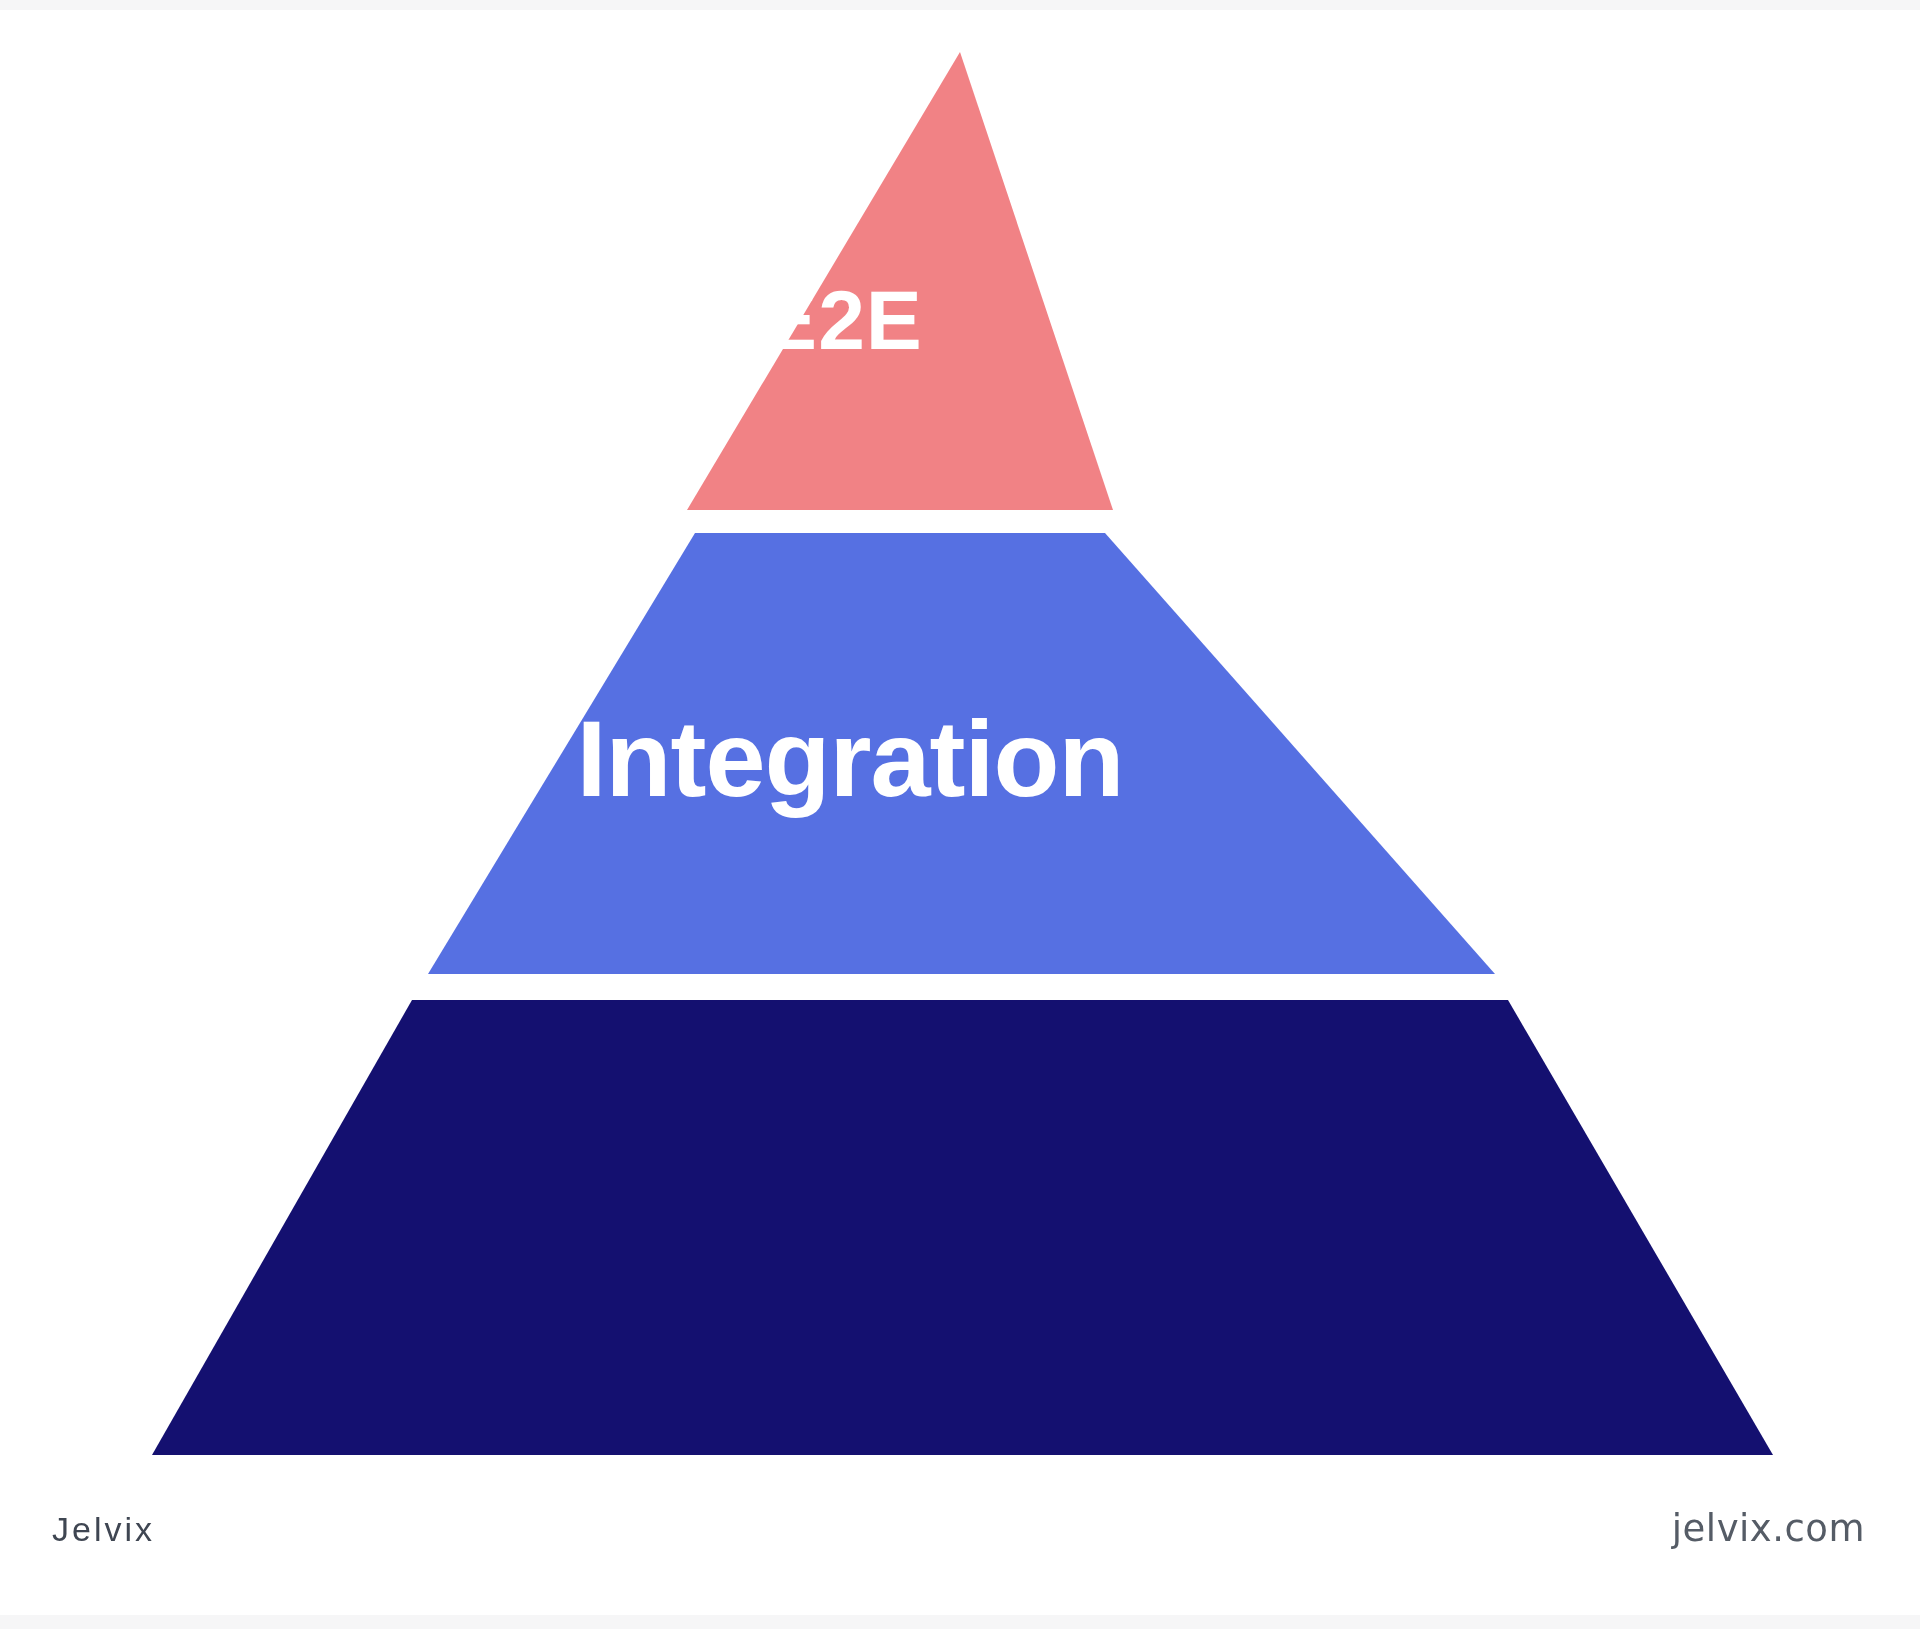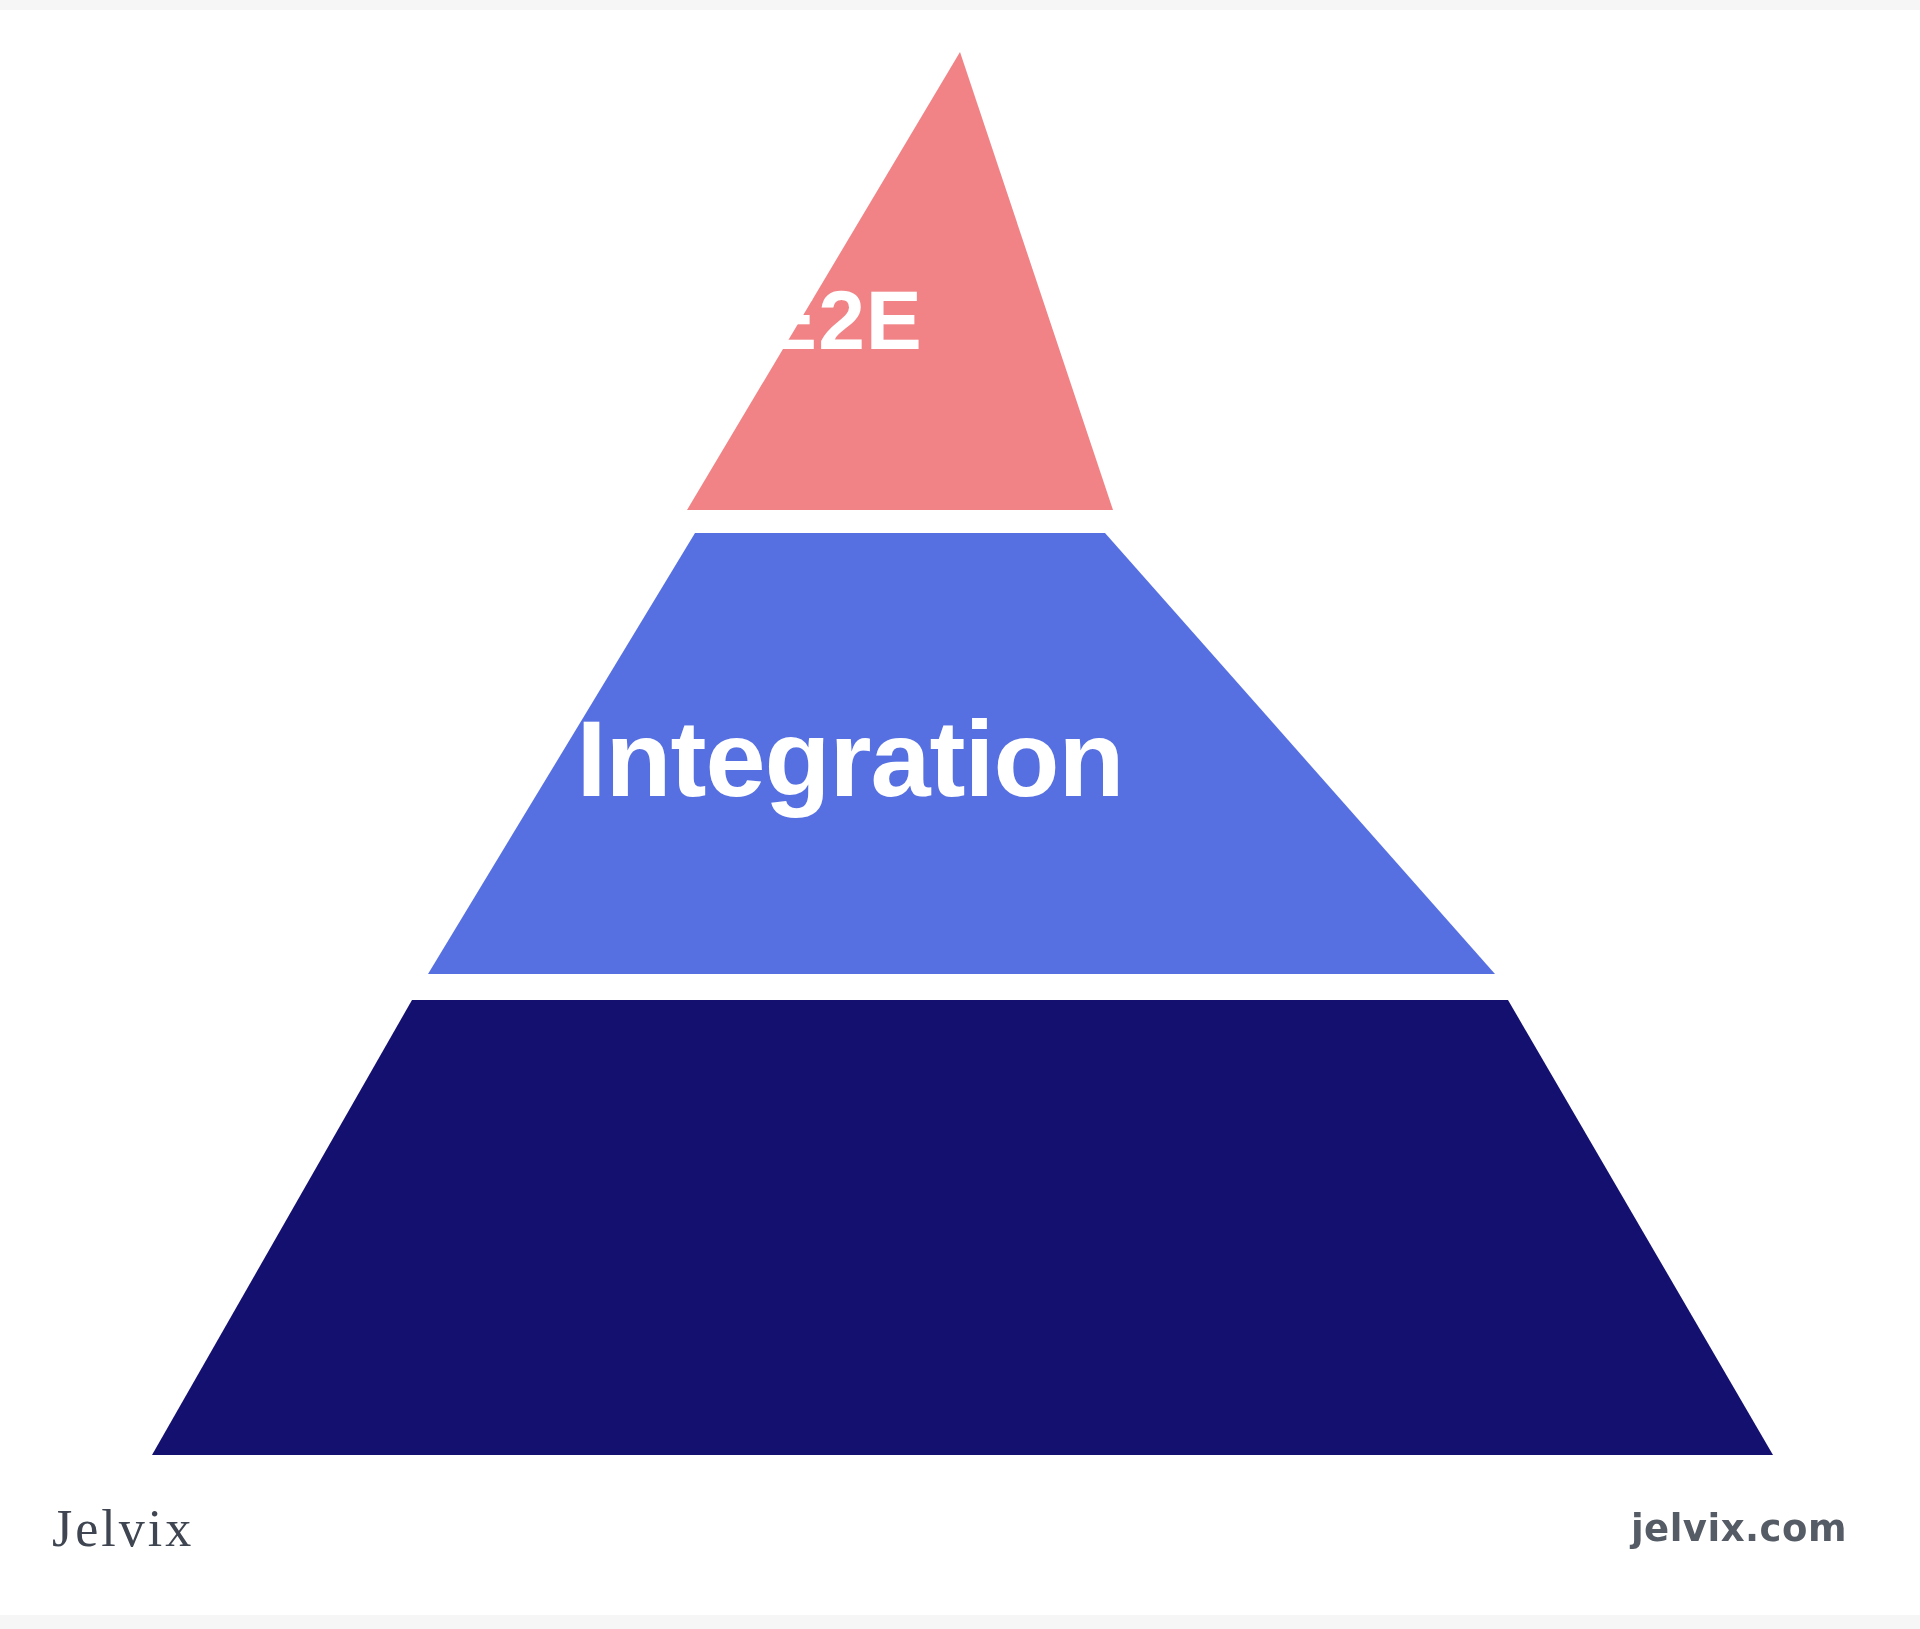--- a/index.html
+++ b/index.html
@@ -88,34 +88,34 @@
     position: absolute;
     left: 0;
     top: 1496px;
     width: 1920px;
     height: 90px;
   }
   #brand-logo {
     position: absolute;
     left: 52px;
     top: 0;
-    font-family: Liberation Serif, serif;
+    font-family: Liberation Sans, sans-serif;
     font-weight: 300;
-    font-size: 52px;
+    font-size: 34px;
     line-height: 66px;
     letter-spacing: 3px;
     color: #3f4652;
     white-space: nowrap;
   }
   #site-url {
     position: absolute;
-    right: 73px;
+    right: 55px;
     top: 4px;
     font-family: "DejaVu Sans", sans-serif;
-    font-weight: 700;
+    font-weight: 400;
     font-size: 37px;
     line-height: 58px;
     letter-spacing: 0.5px;
     color: #555c66;
     white-space: nowrap;
   }
 </style>
 </head>
 <body>
 

